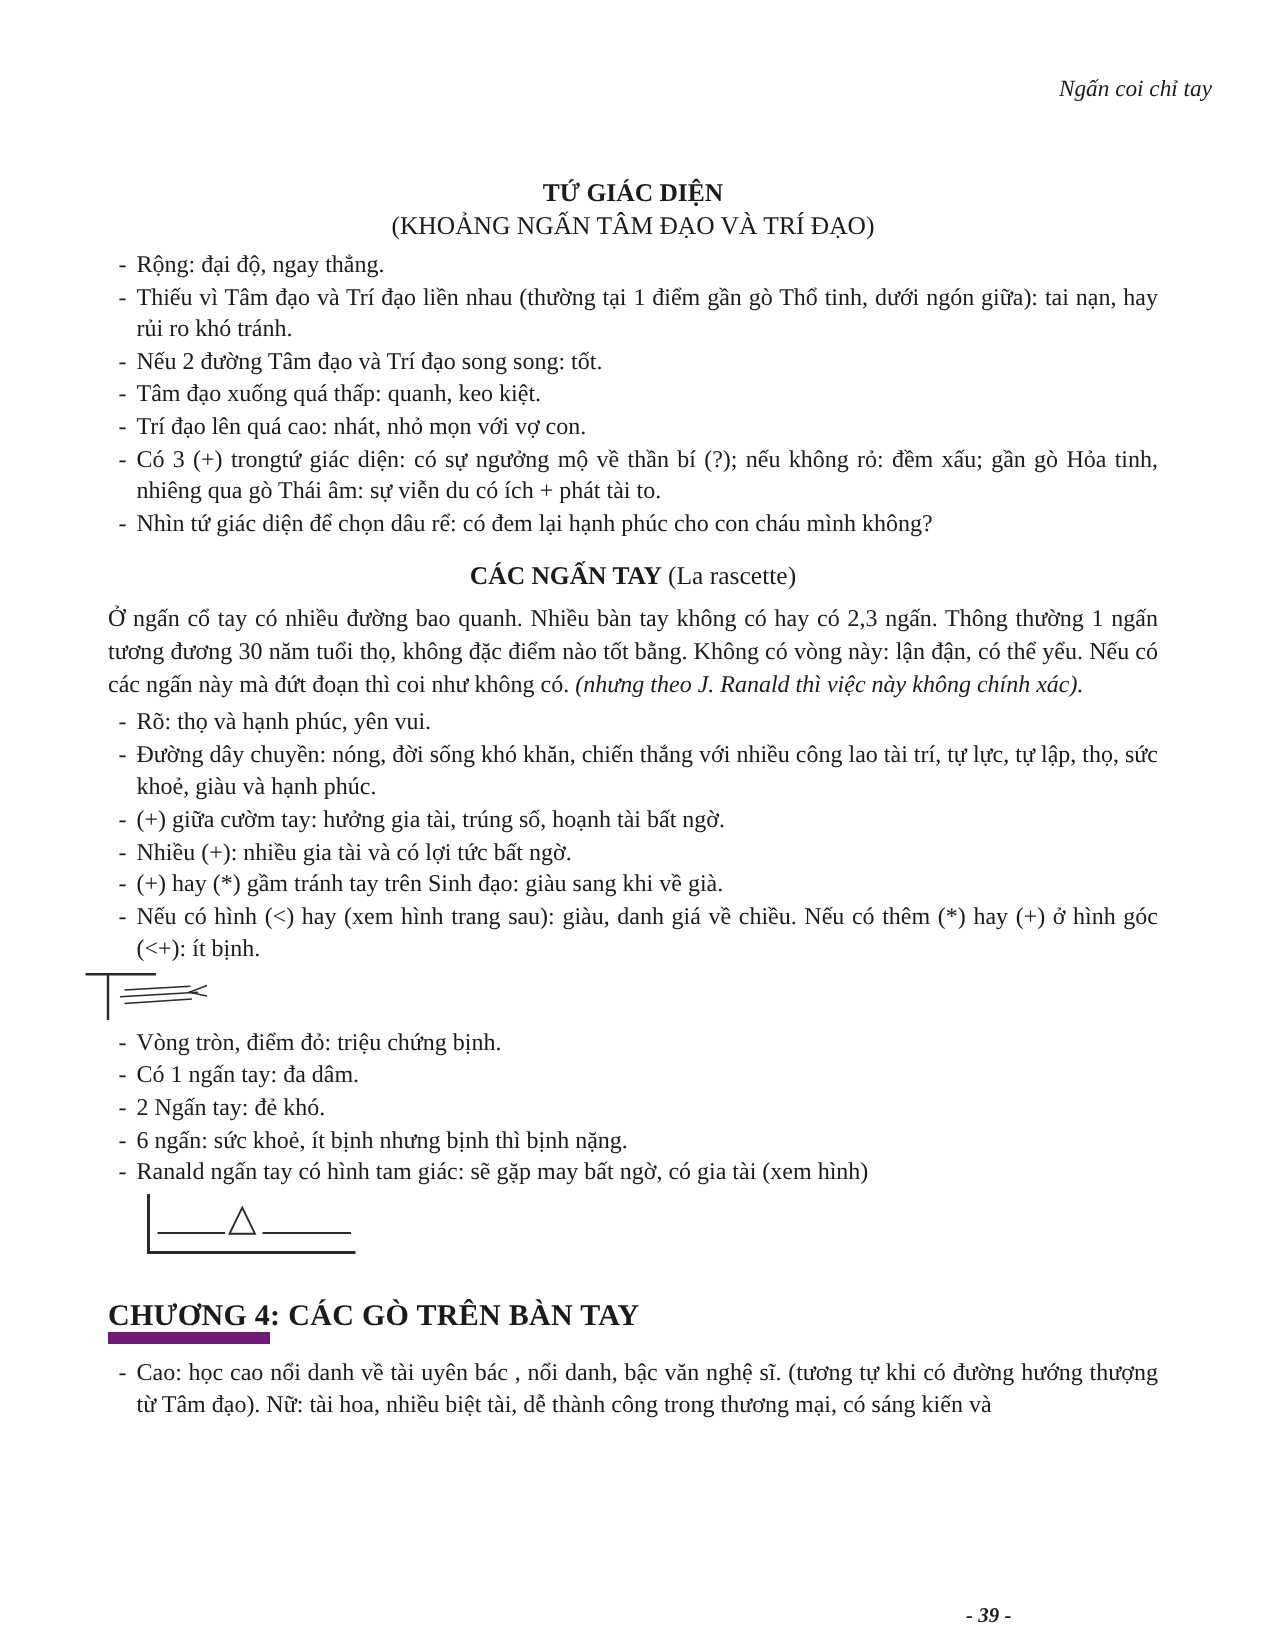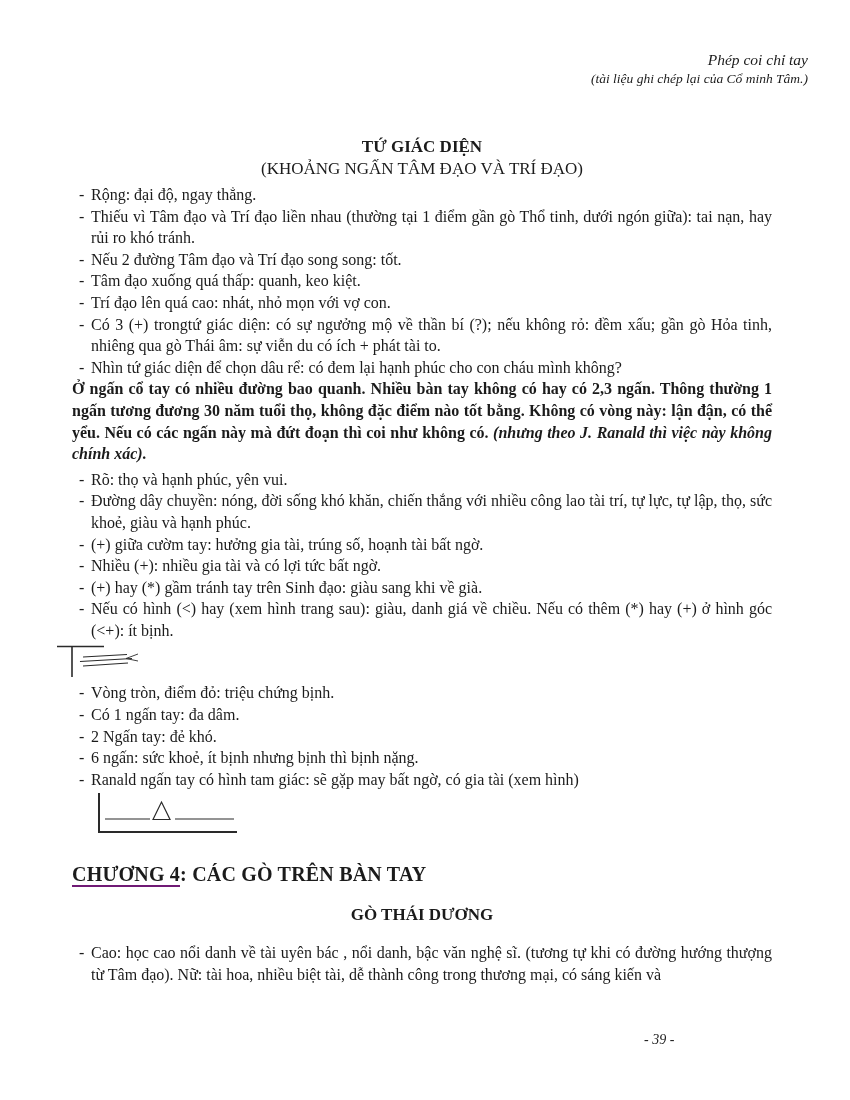--- a/index.html
+++ b/index.html
@@ -13,39 +13,38 @@
   .doc-header .l2{font-style:italic;font-size:13.5px;line-height:18px;}
   .content{padding:0 78px 0 72px;margin-top:48px;}
   .center{text-align:center;}
   .title-block{margin-top:9px;}
   .sec-title{font-weight:bold;font-size:17px;line-height:22px;}
   .sec-subtitle{font-size:17px;line-height:22px;}
   .list{margin-top:4px;}
   .bullet{display:flex;font-size:16px;line-height:21.6px;}
   .dash{flex:0 0 19px;padding-left:7px;box-sizing:border-box;}
   .btext{flex:1;text-align:justify;}
-  .para{font-size:16px;line-height:21.6px;text-align:justify;font-weight:bold;}
+  .para{font-size:16px;line-height:21.6px;text-align:justify;}
   .italic{font-style:italic;}
   .heading2{margin-top:13px;margin-bottom:7px;}
   .heading2 .note{font-weight:normal;}
   .chapter{font-size:20px;font-weight:bold;margin-top:28px;letter-spacing:0.2px;}
-  .chapter .u{border-bottom:2px solid #701a75;}
+  .chapter .u{border-bottom:8px solid #701a75;}
   .h-go{margin-top:18px;margin-bottom:6px;}
   .fig1{display:block;margin:1px 0 3px -16px;}
   .fig2{display:block;margin:3px 0 0 22px;}
   .gap-before-cao{margin-top:16px;}
-  .page-footer{position:absolute;top:1032px;left:644px;font-style:italic;font-size:14px;}
+  .page-footer{position:absolute;top:1070px;left:644px;font-style:italic;font-size:14px;font-weight:bold;}
   svg line,svg polyline,svg polygon{stroke:#2a2a2a;fill:none;}
 </style>
 </head>
 <body>
 
 <div class="doc-header">
-  <div class="l1">Phép coi chỉ tay</div>
-  <div class="l2">(tài liệu ghi chép lại của Cổ minh Tâm.)</div>
+  <div class="l1">Ngấn coi chỉ tay</div>
 </div>
 
 <div class="content">
 
   <div class="title-block center">
     <div class="sec-title">TỨ GIÁC DIỆN</div>
     <div class="sec-subtitle">(KHOẢNG NGẤN TÂM ĐẠO VÀ TRÍ ĐẠO)</div>
   </div>
 
   <div class="list">
@@ -72,20 +71,24 @@
     <div class="bullet">
         <span class="dash">-</span>
         <span class="btext">Có 3 (+) trongtứ giác diện: có sự ngưởng mộ về thần bí (?); nếu không rỏ: đềm xấu; gần gò Hỏa tinh, nhiêng qua gò Thái âm: sự viễn du có ích + phát tài to.</span>
       </div>
     <div class="bullet">
         <span class="dash">-</span>
         <span class="btext">Nhìn tứ giác diện để chọn dâu rể: có đem lại hạnh phúc cho con cháu mình không?</span>
       </div>
   </div>
 
+  <div class="center heading2">
+    <span class="sec-title">CÁC NGẤN TAY</span>
+    <span class="sec-subtitle note">(La rascette)</span>
+  </div>
 
   <div class="para">
     <span>Ở ngấn cổ tay có nhiều đường bao quanh. Nhiều bàn tay không có hay có 2,3 ngấn. Thông thường 1 ngấn tương đương 30 năm tuổi thọ, không đặc điểm nào tốt bằng. Không có vòng này: lận đận, có thể yểu. Nếu có các ngấn này mà đứt đoạn thì coi như không có.</span>
     <span class="italic">(nhưng theo J. Ranald thì việc này không chính xác).</span>
   </div>
 
   <div class="list">
     <div class="bullet">
         <span class="dash">-</span>
         <span class="btext">Rõ: thọ và hạnh phúc, yên vui.</span>
@@ -149,23 +152,20 @@
     <line x1="4" y1="39" x2="143" y2="39" stroke-width="2"></line>
     <line x1="11" y1="26" x2="56" y2="26" stroke-width="1.2"></line>
     <polygon points="59,26.5 67.5,9 76,26.5" stroke-width="1.2"></polygon>
     <line x1="81" y1="26" x2="140" y2="26" stroke-width="1.2"></line>
   </svg>
 
   <div class="chapter">
     <span class="u">CHƯƠNG 4</span><span>: CÁC GÒ TRÊN BÀN TAY</span>
   </div>
 
-  <div class="center h-go">
-    <span class="sec-title">GÒ THÁI DƯƠNG</span>
-  </div>
 
 
   <div class="list gap-before-cao">
     <div class="bullet">
         <span class="dash">-</span>
         <span class="btext">Cao: học cao nổi danh về tài uyên bác , nổi danh, bậc văn nghệ sĩ. (tương tự khi có đường hướng thượng từ Tâm đạo). Nữ: tài hoa, nhiều biệt tài, dễ thành công trong thương mại, có sáng kiến và</span>
       </div>
   </div>
 
 </div>

